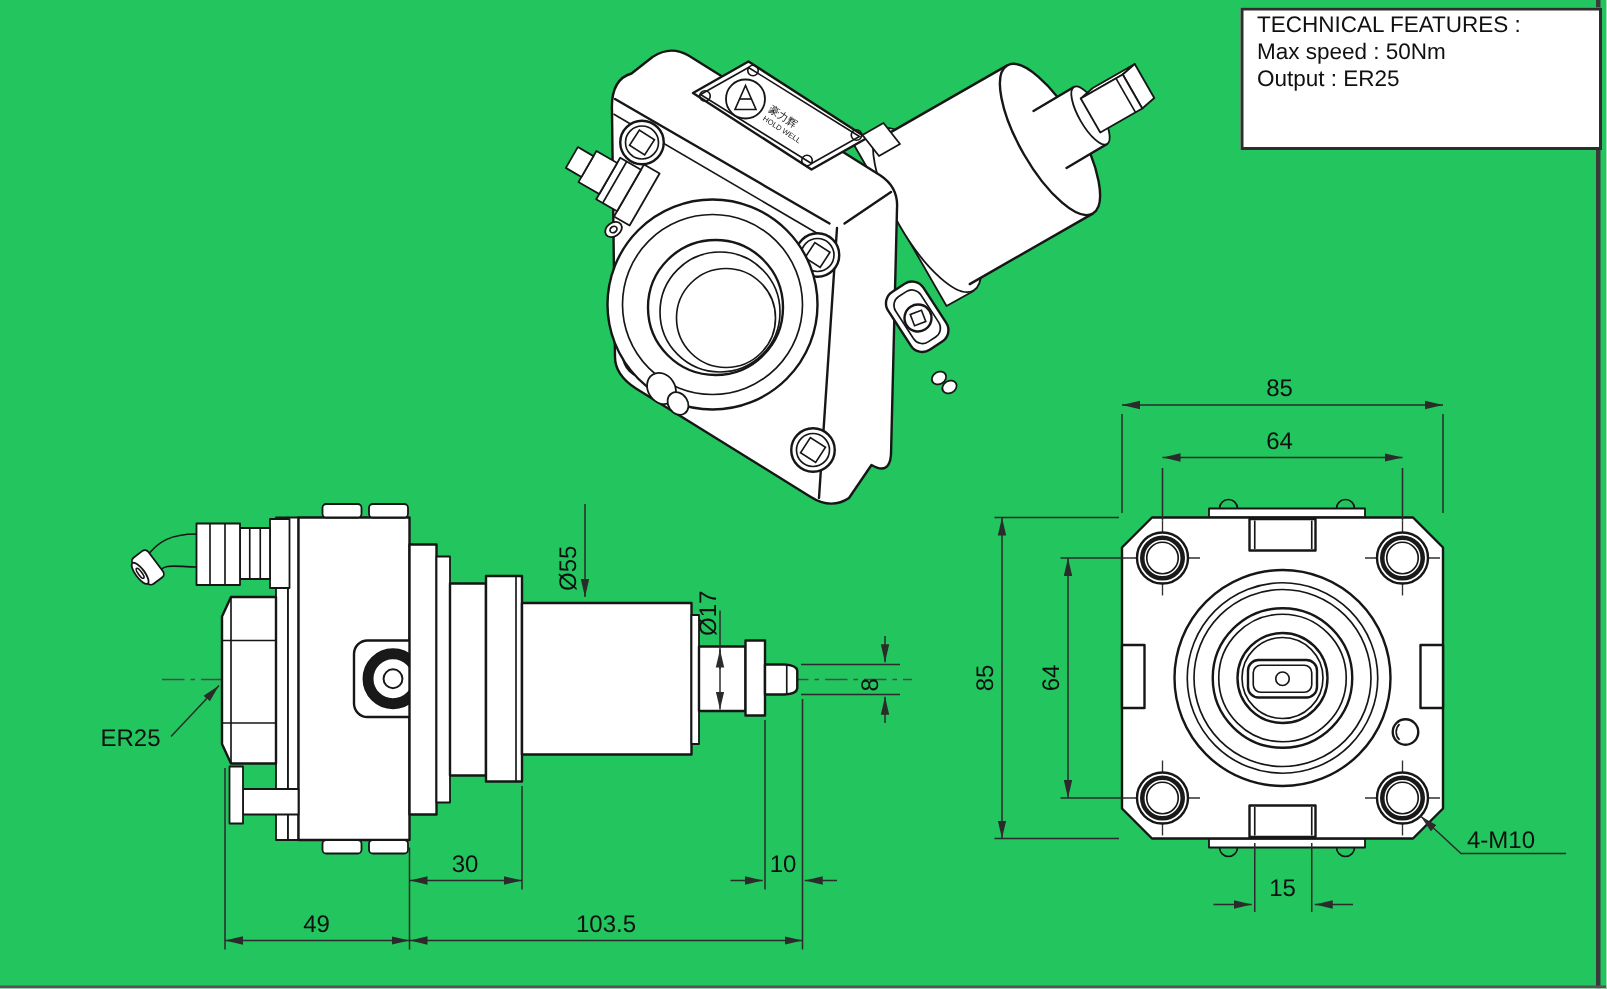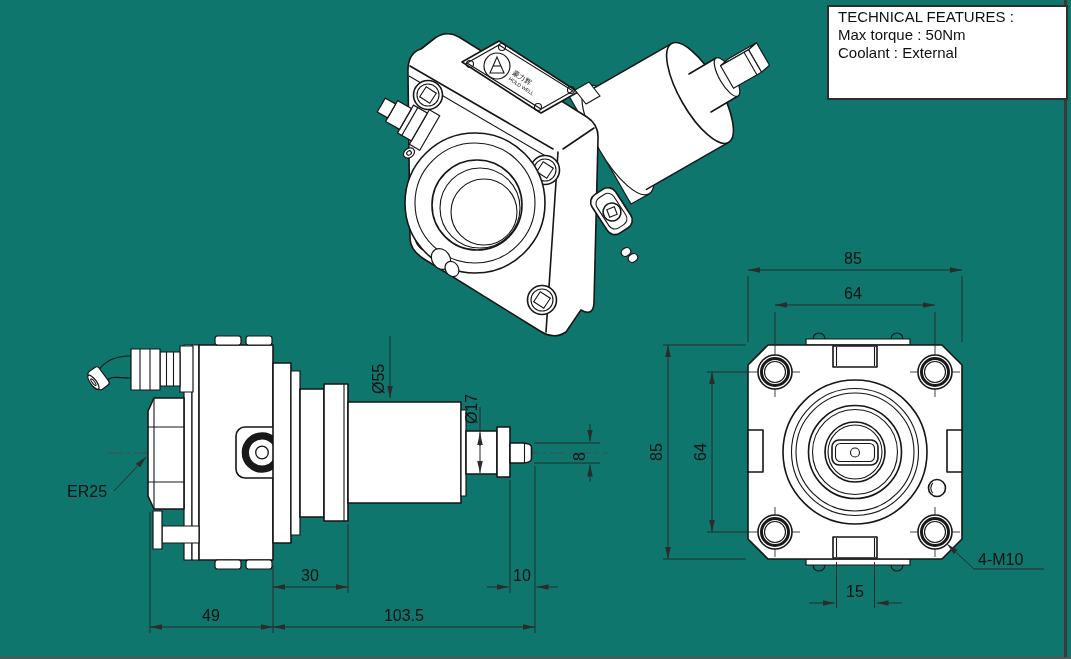--- a/index.html
+++ b/index.html
@@ -1,16 +1,16 @@
 <!DOCTYPE html>
 <html><head>
 <meta charset="utf-8">
 <style>
   html,body{margin:0;padding:0;background:#fff;}
-  #sheet{position:relative;width:1071px;height:659px;background:#0f766e;overflow:hidden;
+  #sheet{position:relative;width:1071px;height:659px;background:#22c55e;overflow:hidden;
          font-family:"Liberation Sans",sans-serif;}
   
   .border-right{position:absolute;top:0;left:1064px;width:2.5px;height:659px;background:#3a3a3a;}
   .border-bottom{position:absolute;left:0;top:657px;width:1071px;height:1.5px;background:#555;}
   
   .tech-box{position:absolute;left:827px;top:5px;width:228px;height:90px;
             border:2px solid #2e2e2e;background:#fff;padding:1px 0 0 9px;
             font-size:15px;line-height:18.2px;color:#101010;}
   .tech-box div{white-space:nowrap;}
   
@@ -29,22 +29,22 @@
 </head>
 <body>
 
 <div id="sheet">
 
   <div class="border-right"></div>
   <div class="border-bottom"></div>
 
   <div class="tech-box">
     <div>TECHNICAL FEATURES :</div>
-    <div>Max torque : 50Nm</div>
-    <div>Coolant : External</div>
+    <div>Max speed : 50Nm</div>
+    <div>Output : ER25</div>
   </div>
 
   <svg width="1071" height="659" viewBox="0 0 1071 659" style="position:absolute;left:0;top:0;">
     <defs>
       <marker id="arr" viewBox="0 0 12 8" refX="12" refY="4" markerWidth="12" markerHeight="8" orient="auto-start-reverse">
           <path d="M0,1.2 L12,4 L0,6.8 Z" fill="#2b2b2b"></path>
         </marker>
     </defs>
 
     <g>

